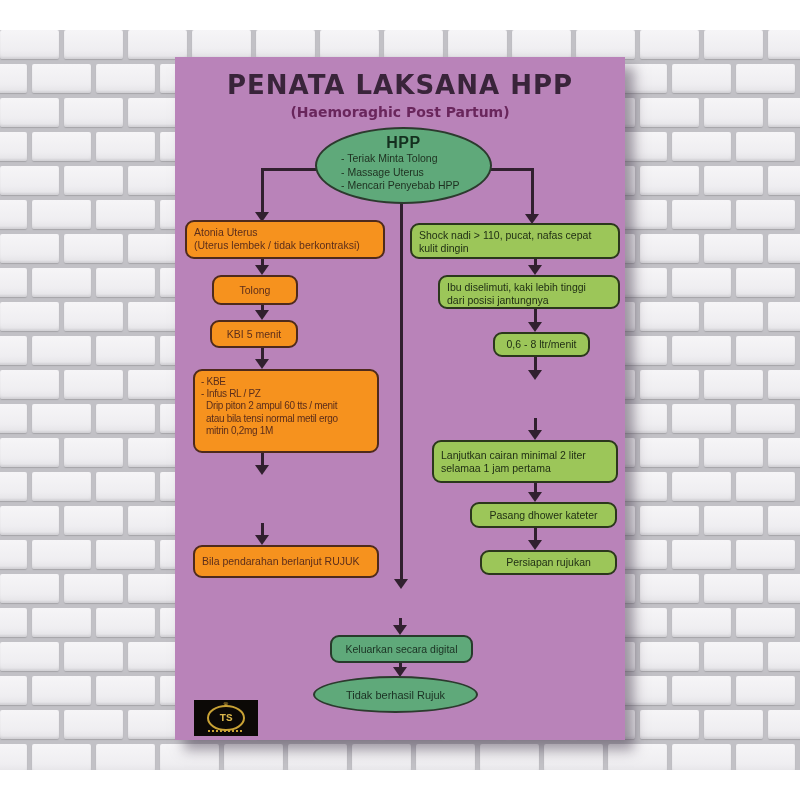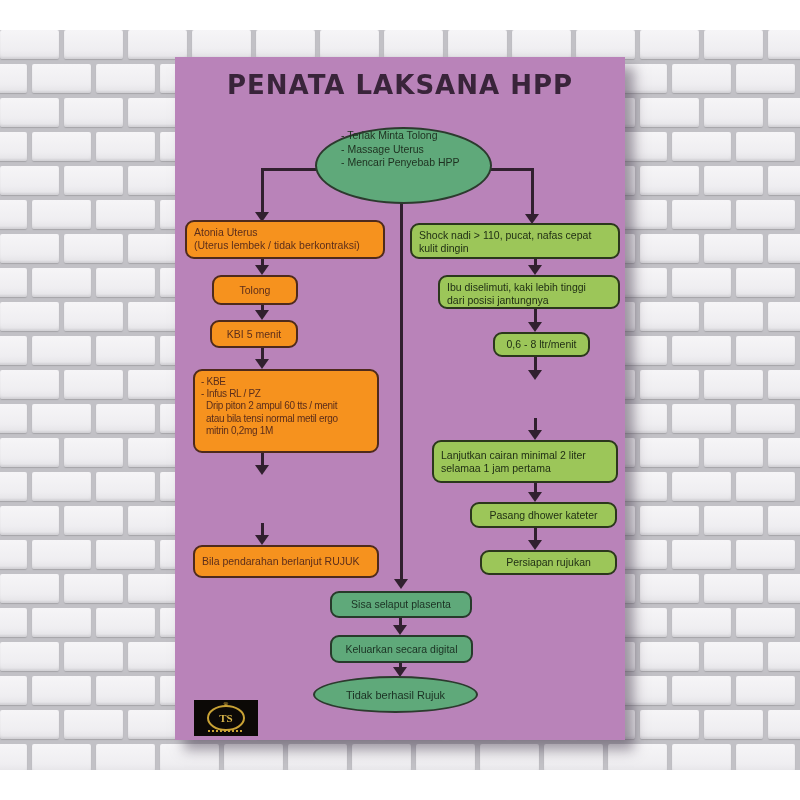--- a/index.html
+++ b/index.html
@@ -36,21 +36,21 @@
   .arrow{position:absolute;width:14px;z-index:1;}
   .arrow i{position:absolute;display:block;}
   .arrow .shaft{left:5.5px;top:0;bottom:8px;width:3px;background:#31202f;}
   .arrow .head{bottom:0;left:0;width:0;height:0;border-left:7px solid transparent;
                border-right:7px solid transparent;border-top:10px solid #31202f;}
   
   #logo{position:absolute;left:19px;top:643px;width:64px;height:36px;background:#0c0906;z-index:3;
         display:flex;align-items:center;justify-content:center;}
   #logo .ring{width:34px;height:22px;border:2px solid #c9a235;border-radius:50%;display:flex;
               align-items:center;justify-content:center;position:relative;}
-  #logo .ring span{color:#d8b54a;font-family:Liberation Serif, serif;font-size:11px;font-weight:bold;}
+  #logo .ring span{color:#d8b54a;font-family:Liberation Mono, monospace;font-size:11px;font-weight:bold;}
   #logo .crown{position:absolute;left:0;top:1px;width:64px;text-align:center;color:#c9a235;font-size:7px;line-height:7px;}
   #logo .base{position:absolute;left:14px;top:30px;width:36px;height:2px;
               background:repeating-linear-gradient(90deg,#c9a235 0 2px,transparent 2px 4px);}
 </style>
 </head>
 <body>
 
 <div id="stage">
   <div id="wall">
       <div class="brick" style="left: 0px; top: 0px;"></div>
@@ -336,20 +336,21 @@
       <div class="brick" style="left: 416px; top: 714px;"></div>
       <div class="brick" style="left: 480px; top: 714px;"></div>
       <div class="brick" style="left: 544px; top: 714px;"></div>
       <div class="brick" style="left: 608px; top: 714px;"></div>
       <div class="brick" style="left: 672px; top: 714px;"></div>
       <div class="brick" style="left: 736px; top: 714px;"></div>
     </div>
 
   <div id="poster">
     <div class="ptitle">PENATA LAKSANA HPP</div>
+    <div class="psub">(Haemoraghic Post Partum)</div>
 
     <div class="hline" style="left:87px;top:111px;width:272px;height:3px;"></div>
     <div class="arrow" style="left:80px;top:111px;height:54px;">
         <i class="shaft"></i>
         <i class="head"></i>
       </div>
     <div class="arrow" style="left:350px;top:111px;height:56px;">
         <i class="shaft"></i>
         <i class="head"></i>
       </div>
@@ -407,20 +408,21 @@
     <div class="arrow" style="left:218px;top:561px;height:17px;">
         <i class="shaft"></i>
         <i class="head"></i>
       </div>
     <div class="arrow" style="left:218px;top:606px;height:14px;">
         <i class="shaft"></i>
         <i class="head"></i>
       </div>
 
     <div class="ellipse" id="startNode">
+      <div class="hd">HPP</div>
       <div class="it">- Teriak Minta Tolong</div>
       <div class="it">- Massage Uterus</div>
       <div class="it">- Mencari Penyebab HPP</div>
     </div>
 
     <div class="box orange" style="left:10px;top:163px;width:200px;height:39px;">Atonia Uterus
 (Uterus lembek / tidak berkontraksi)</div>
     <div class="box orange center" style="left:37px;top:218px;width:86px;height:30px;">Tolong</div>
     <div class="box orange center" style="left:35px;top:263px;width:88px;height:28px;">KBI 5 menit</div>
     <div class="box orange pre" style="left:18px;top:312px;width:186px;height:84px;">- KBE
@@ -433,21 +435,20 @@
     <div class="box lime" style="left:235px;top:166px;width:210px;height:36px;">Shock nadi &gt; 110, pucat, nafas cepat
 kulit dingin</div>
     <div class="box lime" style="left:263px;top:218px;width:182px;height:34px;">Ibu diselimuti, kaki lebih tinggi
 dari posisi jantungnya</div>
     <div class="box lime center" style="left:318px;top:275px;width:97px;height:25px;">0,6 - 8 ltr/menit</div>
     <div class="box lime" style="left:257px;top:383px;width:186px;height:43px;padding-top:7px;">Lanjutkan cairan minimal 2 liter
 selamaa 1 jam pertama</div>
     <div class="box lime center" style="left:295px;top:445px;width:147px;height:26px;">Pasang dhower kateter</div>
     <div class="box lime center" style="left:305px;top:493px;width:137px;height:25px;">Persiapan rujukan</div>
 
-    <div class="box green center" style="left:155px;top:534px;width:142px;height:27px;">Sisa selaput plasenta</div>
     <div class="box green center" style="left:155px;top:578px;width:143px;height:28px;">Keluarkan secara digital</div>
     <div class="ellipse" id="endNode">Tidak berhasil Rujuk</div>
 
     <div id="logo">
       <div class="crown">♛</div>
       <div class="ring">
         <span>TS</span>
       </div>
       <div class="base"></div>
     </div>

